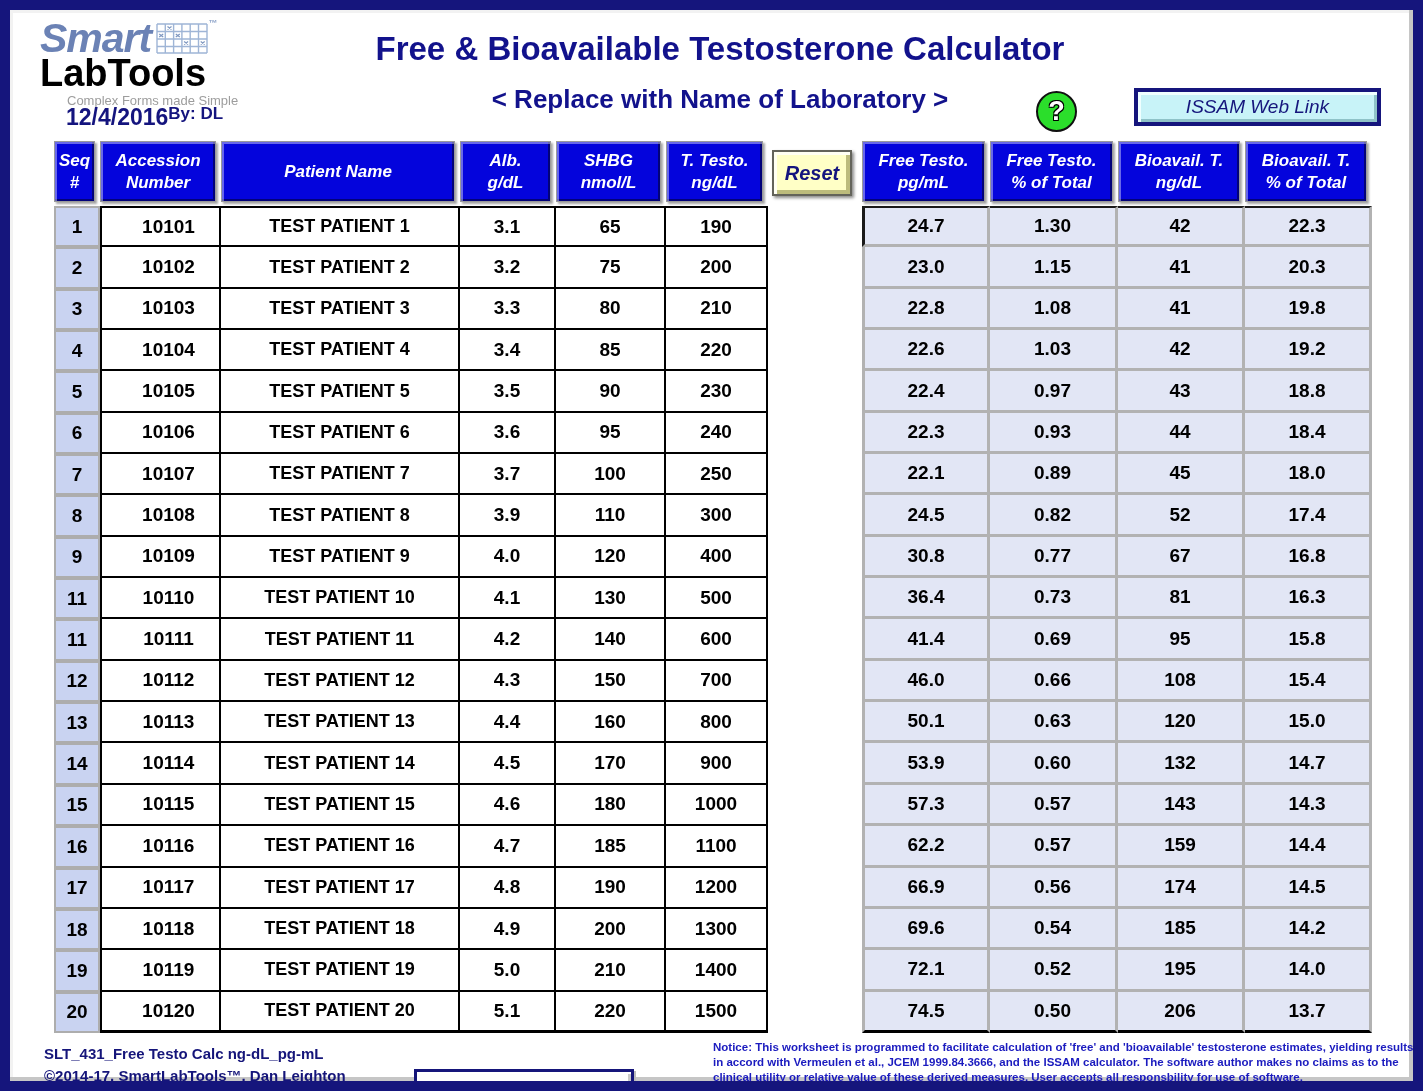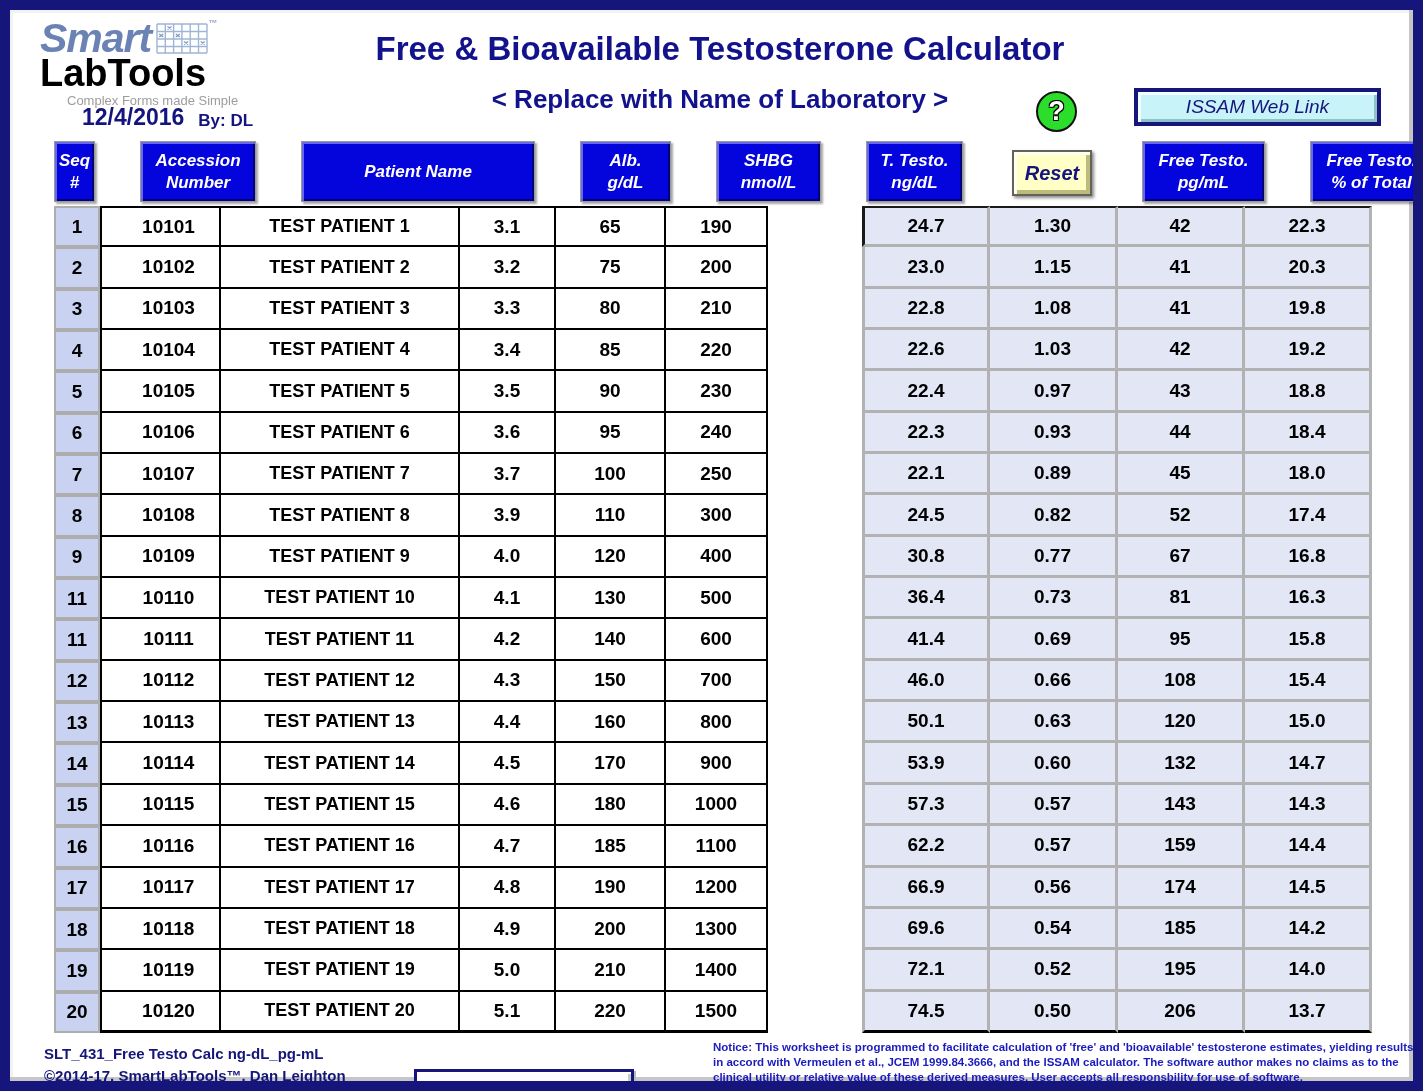--- a/index.html
+++ b/index.html
@@ -14,21 +14,21 @@
 
   
   .logo { position:absolute; left:30px; top:10px; width:230px; }
   .logo-top { display:flex; align-items:flex-start; }
   .logo-smart { font-size:41px; font-weight:bold; font-style:italic; color:#6B82B5; letter-spacing:-1px; line-height:0.9; }
   .logo-grid { margin-left:5px; margin-top:3px; }
   .logo-tm { font-size:9px; color:#8BA2C8; font-weight:bold; margin-top:-2px; }
   .logo-labtools { font-size:38px; font-weight:bold; color:#000000; letter-spacing:0px; line-height:1.0; margin-top:-4px; }
   .logo-tagline { font-size:13px; color:#9D9D9D; margin-top:1px; margin-left:27px; white-space:nowrap; }
 
-  .date-row { position:absolute; left:72px; top:94px; display:flex; align-items:flex-end; gap:14px; }
+  .date-row { position:absolute; left:56px; top:94px; display:flex; align-items:flex-start; }
   .date-val { font-size:23px; font-weight:bold; color:#14147E; }
   .by-val   { font-size:17px; font-weight:bold; color:#14147E; }
 
   .page-title { position:absolute; left:240px; top:20px; width:940px; text-align:center;
     font-size:33px; font-weight:bold; color:#12128C; letter-spacing:0px; }
   .page-subtitle { position:absolute; left:240px; top:74px; width:940px; text-align:center;
     font-size:26px; font-weight:bold; color:#12128C; }
 
   .help-btn { position:absolute; left:1026px; top:81px; width:41px; height:41px; border-radius:50%;
     background:#2BDE2B; border:2px solid #101010; color:#FFFFFF; font-size:27px; font-weight:bold;
@@ -38,21 +38,21 @@
   .issam-btn { position:absolute; left:1124px; top:78px; width:247px; height:38px;
     background:#C8F3F8; border:4px solid #15157C; color:#15157C;
     font-size:19px; font-weight:normal; font-style:italic;
     display:flex; align-items:center; justify-content:center; cursor:pointer;
     box-shadow: inset 3px 3px 0 #EFFFFF, inset -3px -3px 0 #8FC2C8; }
 
   
   .tablewrap { position:absolute; left:44px; top:130px; width:1320px;
     --cols: 46px 121px 239px 96px 110px 102px 94px 128px 128px 127px 127px; }
 
-  .header-row { display:grid; grid-template-columns:var(--cols); height:66px;gap:40px; }
+  .header-row { display:grid; grid-template-columns:var(--cols); height:66px; }
   .hd { background:#0404DC; color:#FFFFFF; font-weight:bold; font-style:italic; font-size:17px;
     line-height:1.25; text-align:center; white-space:pre-line;
     display:flex; align-items:center; justify-content:center;
     border:1px solid #9A9A9A; margin:1px 5px 4px 0;
     box-shadow: inset 2px 2px 0 rgba(255,255,255,.40), inset -2px -2px 0 rgba(0,0,0,.45), 2px 2px 2px rgba(0,0,0,.35); }
   .hd-reset-wrap { display:flex; align-items:center; justify-content:center; }
   .reset-btn { width:80px; height:46px; background:#FFFFC6; color:#14147E;
     font-size:20px; font-weight:bold; font-style:italic; cursor:pointer;
     border:2px solid #63635A; margin-right:6px;
     box-shadow: inset 3px 3px 0 #FFFFF2, inset -4px -4px 0 #BCBB7C, 2px 2px 3px #8A8A8A;

